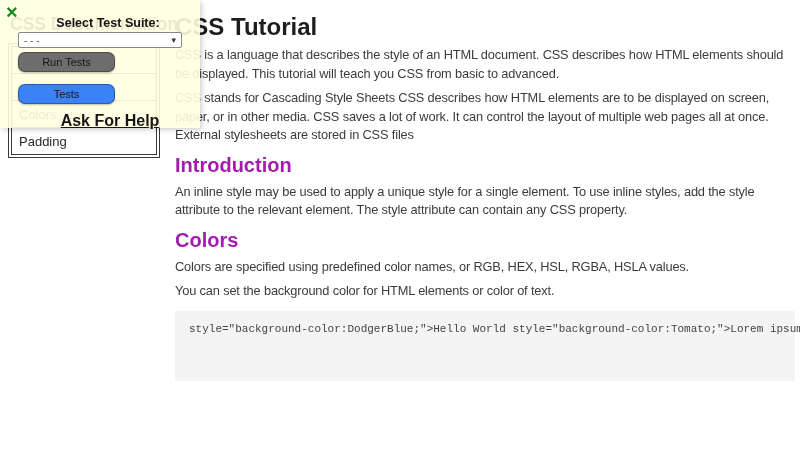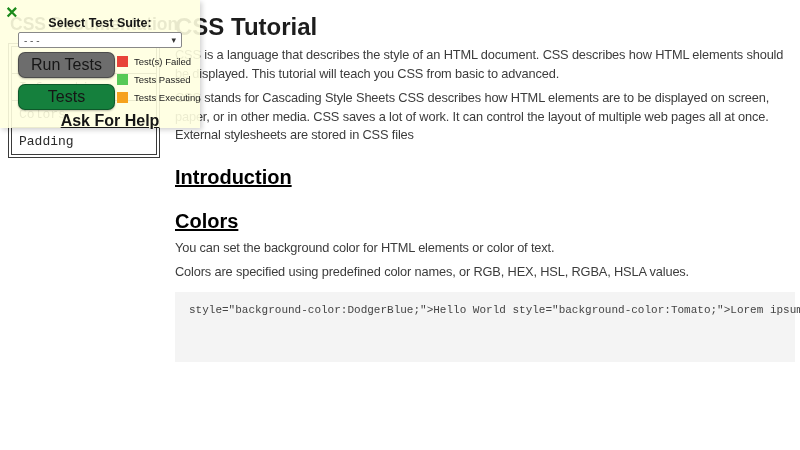--- a/index.html
+++ b/index.html
@@ -10,28 +10,28 @@
   }
 
   
   .sidebar { position:absolute; left:8px; top:14px; width:152px; }
   .sidebar-title {
     font-size:17.5px; font-weight:bold; color:#222; margin:0 0 8px 2px; white-space:nowrap;
   }
   .side-list { border:1px solid #3a3a3a; padding:2px 2px 2px 2px; background:#fff; }
   .side-item {
     border:1px solid #3a3a3a; margin-top:-1px; padding:6px 7px; font-size:13px;
-    color:#2b2b2b; background:#fff; cursor:pointer; height:28px; display:flex; align-items:center;font-family:Liberation Mono, monospace;
+    color:#2b2b2b; background:#fff; cursor:pointer; height:28px; display:flex; align-items:center;
   }
   .side-item:first-child { margin-top:0; }
 
   
   .content { position:absolute; left:175px; top:0; width:620px; }
   .content h1 { font-size:24px; line-height:26px; margin:14px 0 6px; color:#1d1d1d; font-weight:bold; }
-  .content h2 { font-size:20px; line-height:24px; margin:20px 0 6px; color:#000000; font-weight:bold;text-decoration:underline; }
+  .content h2 { font-size:20px; line-height:24px; margin:8px 0 6px; color:#a21caf; font-weight:bold; }
   .content p  { font-size:12.8px; line-height:18.5px; margin:6px 0; color:#3c3c3c; letter-spacing:-0.15px; }
 
   .code-block {
     margin-top:10px; background:#f4f4f4; padding:12px 14px; height:70px;
   }
   .code-line {
     font-family:"Liberation Mono", monospace; font-size:11px; color:#444;
     white-space:pre; margin:0;
   }
 
@@ -39,38 +39,38 @@
   .overlay {
     position:absolute; left:0; top:0; width:200px; height:128px;
     background:rgba(255,255,224,0.9); z-index:10;
     box-shadow:2px 2px 5px rgba(0,0,0,0.18);
   }
   .close-btn {
     position:absolute; left:6px; top:2px; font-size:20px; font-weight:bold;
     color:#1b8a1b; cursor:pointer; line-height:20px;
   }
   .select-label {
-    position:absolute; top:16px; left:0; width:100%; text-align:center;
+    position:absolute; top:16px; left:8px; width:100%; text-align:center;
     font-size:12.5px; font-weight:600; color:#161616;
   }
   .suite-select {
     position:absolute; left:18px; top:32px; width:164px; height:16px;
     background:#fff; border:1px solid #888; border-radius:2px;
     display:flex; align-items:center; justify-content:space-between;
     padding:0 5px; font-size:10px; color:#555; cursor:pointer;
   }
   .chev { font-size:9px; color:#333; line-height:1; }
   .btn {
-    position:absolute; left:18px; width:97px; height:26px; border-radius:7px;
-    border:1px solid rgba(0,0,0,0.3); font-size:16px; color:#161616;
+    position:absolute; left:18px; width:97px; height:20px; border-radius:7px;
+    border:1px solid rgba(0,0,0,0.3); font-size:11px; color:#161616;
     font-family:"Liberation Sans", sans-serif; cursor:pointer;
     box-shadow:0 1px 2px rgba(0,0,0,0.25);
   }
   .btn-run   { top:52px; background:#6d6d6d; }
-  .btn-tests { top:84px; background:#15803d; }
+  .btn-tests { top:84px; background:#3b82f6; }
   .legend { position:absolute; left:117px; top:56px; }
   .legend-row { display:flex; align-items:center; height:11px; margin-bottom:7px; }
   .swatch { width:11px; height:11px; flex:0 0 11px; }
   .legend-label { font-size:9.5px; color:#1c1c1c; margin-left:6px; white-space:nowrap; }
   .help-link {
     position:absolute; top:112px; left:20px; width:180px; text-align:center;
     font-size:16px; font-weight:600; color:#161616; text-decoration:underline; cursor:pointer;
   }
 </style>
 </head>
@@ -85,52 +85,39 @@
     <div class="side-item">Padding</div>
   </nav>
 </aside>
 
 <main class="content">
   <h1>CSS Tutorial</h1>
   <p>CSS is a language that describes the style of an HTML document. CSS describes how HTML elements should be displayed. This tutorial will teach you CSS from basic to advanced.</p>
   <p>CSS stands for Cascading Style Sheets CSS describes how HTML elements are to be displayed on screen, paper, or in other media. CSS saves a lot of work. It can control the layout of multiple web pages all at once. External stylesheets are stored in CSS files</p>
 
   <h2>Introduction</h2>
+  <p>An inline style may be used to apply a unique style for a single element. To use inline styles, add the style attribute to the relevant element. The style attribute can contain any CSS property.</p>
 
   <h2>Colors</h2>
+  <p>Colors are specified using predefined color names, or RGB, HEX, HSL, RGBA, HSLA values.</p>
   <p>You can set the background color for HTML elements or color of text.</p>
-  <p>Colors are specified using predefined color names, or RGB, HEX, HSL, RGBA, HSLA values.</p>
 
   <div class="code-block">
     <pre class="code-line">style="background-color:DodgerBlue;"&gt;Hello World style="background-color:Tomato;"&gt;Lorem ipsum...</pre>
 
   </div>
 </main>
 
 <div class="overlay">
   <span class="close-btn">×</span>
   <div class="select-label">Select Test Suite:</div>
 
   <div class="suite-select">
     <span>- - -</span>
     <span class="chev">▾</span>
   </div>
 
   <button class="btn btn-run">Run Tests</button>
   <button class="btn btn-tests">Tests</button>
 
-  <div class="legend">
-    <div class="legend-row">
-      <span class="swatch" style="background-color: rgb(232, 67, 58);"></span>
-      <span class="legend-label">Test(s) Failed</span>
-    </div>
-    <div class="legend-row">
-      <span class="swatch" style="background-color: rgb(87, 201, 87);"></span>
-      <span class="legend-label">Tests Passed</span>
-    </div>
-    <div class="legend-row">
-      <span class="swatch" style="background-color: rgb(246, 162, 29);"></span>
-      <span class="legend-label">Tests Executing</span>
-    </div>
-  </div>
 
   <a class="help-link">Ask For Help</a>
 </div>
 
 </body></html>

